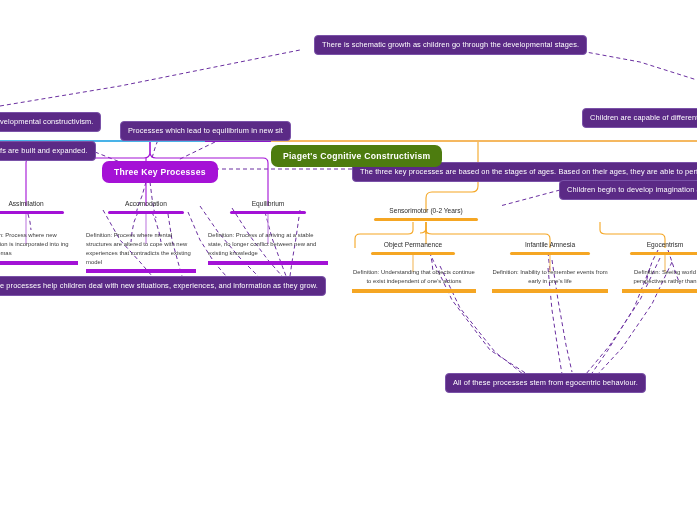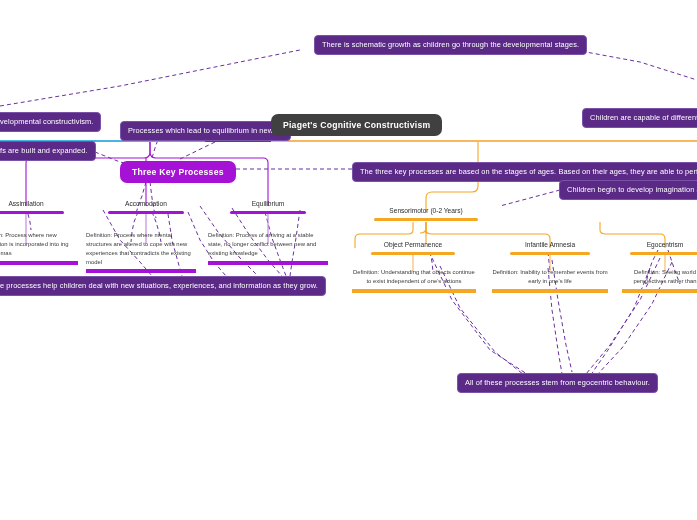--- a/index.html
+++ b/index.html
@@ -35,21 +35,21 @@
     color:#ffffff;
     border-radius:7px;
     font-size:8.6px;
     font-weight:bold;
     padding:6px 12px;
     white-space:nowrap;
     box-sizing:border-box;
     letter-spacing:.25px;
     text-align:center;
   }
-  .pill.deep{background:#404040;}
+  .pill.deep{background:#4d7c0f;margin-top:31px;}
 
   
   .leaf{position:absolute;box-sizing:border-box;}
   .leaf .lbl{
     font-size:6.6px;
     color:#2b2b2b;
     text-align:center;
     line-height:1.45;
     white-space:nowrap;
     padding-bottom:2px;
@@ -161,25 +161,25 @@
   <div class="note" style="left:120px;top:121px;">Processes which lead to equilibrium in new sit</div>
 
   <div class="note" style="left:582px;top:108px;">Children are capable of different t</div>
 
   <div class="note" style="left:352px;top:162px;">The three key processes are based on the stages of ages. Based on their ages, they are able to perform</div>
 
   <div class="note" style="left:559px;top:180px;">Children begin to develop imagination an</div>
 
   <div class="note" style="left:-8px;top:276px;">e processes help children deal with new situations, experiences, and information as they grow.</div>
 
-  <div class="note" style="left:457px;top:373px;">All of these processes stem from egocentric behaviour.</div>
+  <div class="note" style="left:445px;top:373px;">All of these processes stem from egocentric behaviour.</div>
 
   <div class="pill deep" style="left:271px;top:114px;">Piaget's Cognitive Constructivism</div>
 
-  <div class="pill" style="left:120px;top:161px;">Three Key Processes</div>
+  <div class="pill" style="left:102px;top:161px;">Three Key Processes</div>
 
   <div class="leaf" style="left:-12px;top:199px;width:76px;">
     <div class="lbl">Assimilation</div>
     <div class="bar bar-purple"></div>
   </div>
   <div class="defbox" style="left:-12px;top:231px;width:90px;">
     <div class="txt">nition: Process where new rmation is incorporated into ing schemas</div>
     <div class="bar bar-purple bar-thick"></div>
   </div>
 

